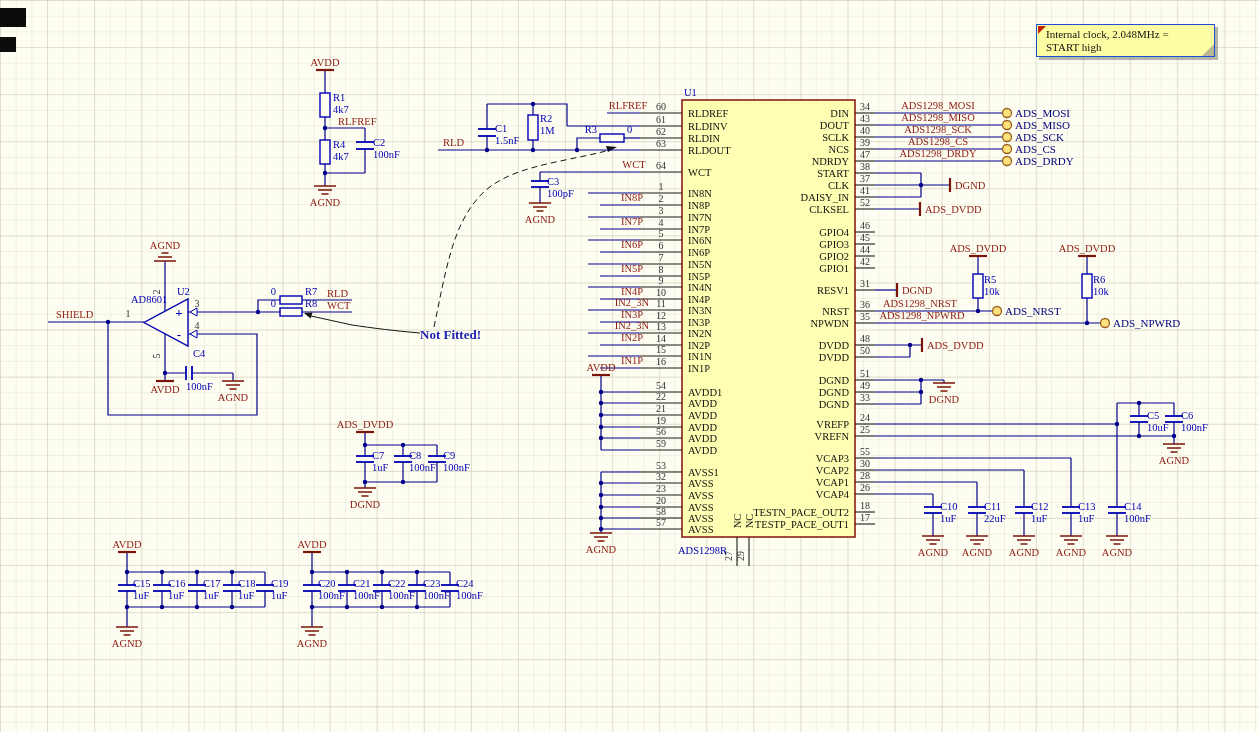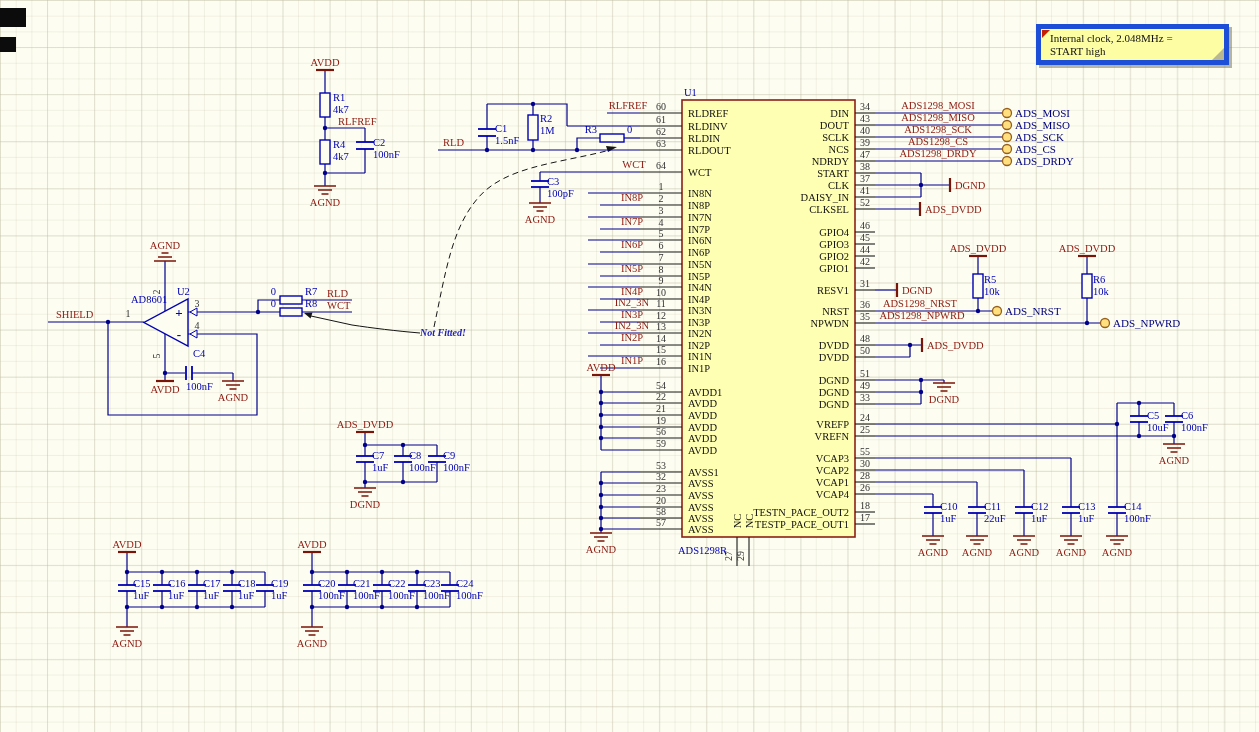--- a/index.html
+++ b/index.html
@@ -31,34 +31,34 @@
   .portc{fill:#ffdf7e;stroke:#96601c;stroke-width:1.3;}
   .pname{font-size:10.5px;fill:#111;}
   .pnum{font-size:10px;fill:#333;}
   .net{font-size:10.5px;fill:#8e1a10;}
   .pwr{font-size:10.5px;fill:#8e1a10;}
   .des{font-size:10.5px;fill:#0000b4;}
   .port-t{font-size:11px;fill:#00007d;}
   .sign{font-size:13px;fill:#0000b4;font-weight:bold;}
   .note{
     position:absolute;left:1036px;top:24px;width:152px;height:22px;
-    background:#fdfda4;border:5px solid #1d4ed8;padding:3px 22px 6px 9px;
+    background:#fdfda4;border:1px solid #1d4ed8;padding:3px 16px 6px 9px;
     box-shadow:3px 3px 0 rgba(110,110,92,.5);font-size:11px;color:#111;line-height:13px;
   }
   .note::before{
     content:"";position:absolute;left:1px;top:1px;width:0;height:0;
     border-top:8px solid #c22000;border-right:8px solid transparent;
   }
   .note::after{
     content:"";position:absolute;right:0;bottom:0;width:0;height:0;
     border-bottom:12px solid #b9b792;border-left:12px solid transparent;
   }
   .not-fitted{
     position:absolute;left:420px;top:327px;color:#2121b4;
-    font-style:italic;font-weight:bold;font-size:10px;
+    font-weight:bold;font-size:13px;
   }
   .edge-artifact{position:absolute;background:#0c0c0c;}
 </style>
 </head>
 <body>
 
 <div class="edge-artifact" style="left:0;top:8px;width:26px;height:19px;"></div>
 <div class="edge-artifact" style="left:0;top:37px;width:16px;height:15px;"></div>
 
 <svg id="sch" width="1259" height="732" viewBox="0 0 1259 732">

